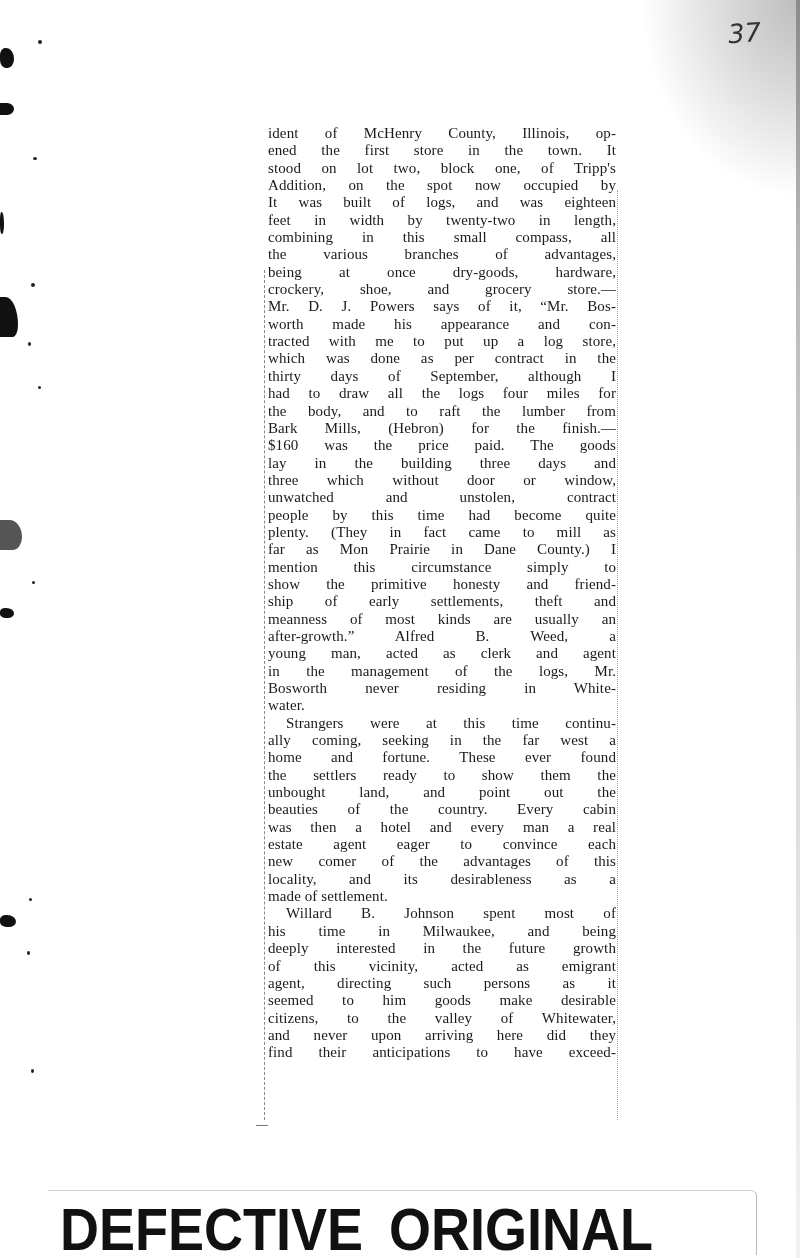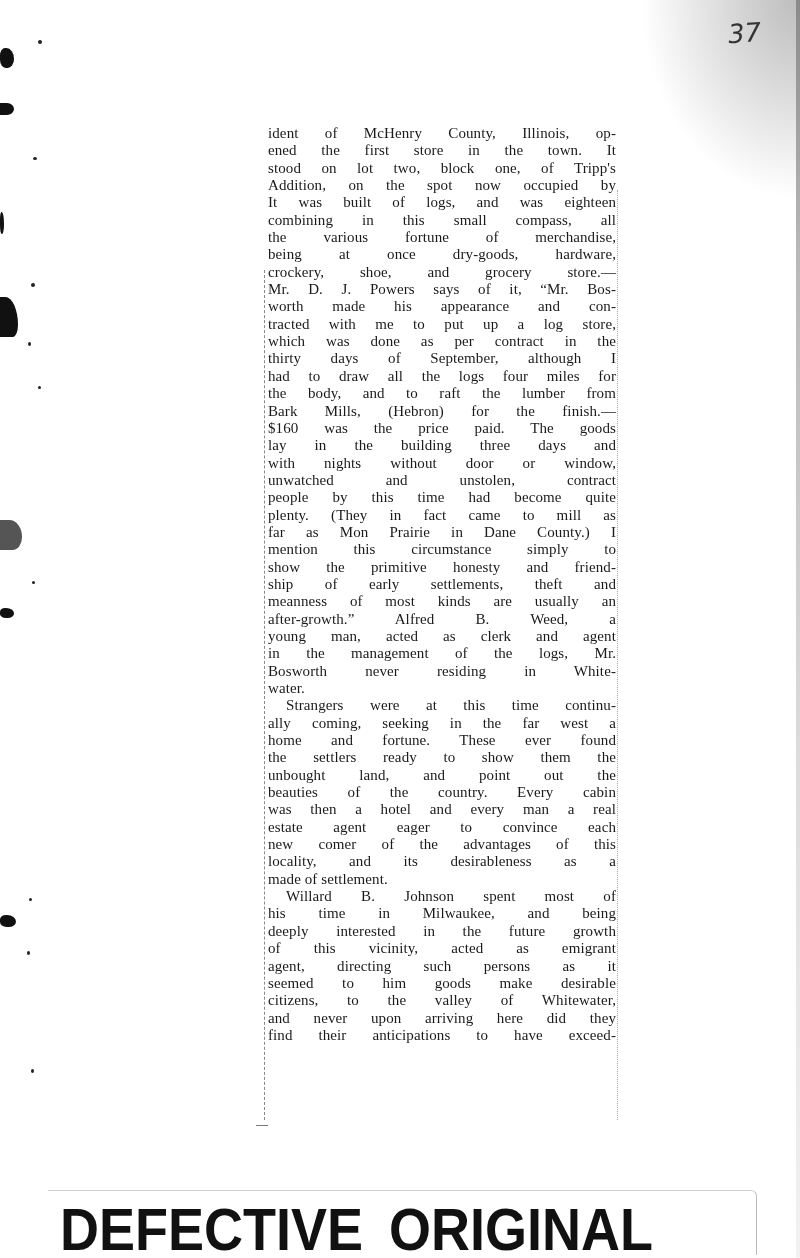--- a/index.html
+++ b/index.html
@@ -89,35 +89,36 @@
 
 <div class="col-border-left"></div>
 <div class="col-border-right"></div>
 
 <div class="column">
   <div class="line">ident of McHenry County, Illinois, op-</div>
   <div class="line">ened the first store in the town. It</div>
   <div class="line">stood on lot two, block one, of Tripp's</div>
   <div class="line">Addition, on the spot now occupied by</div>
   <div class="line">It was built of logs, and was eighteen</div>
+  <div class="line">feet in width by twenty-two in length,</div>
   <div class="line">combining in this small compass, all</div>
-  <div class="line">the various fortune of merchandise,</div>
+  <div class="line">the various branches of advantages,</div>
   <div class="line">being at once dry-goods, hardware,</div>
   <div class="line">crockery, shoe, and grocery store.—</div>
   <div class="line">Mr. D. J. Powers says of it, “Mr. Bos-</div>
   <div class="line">worth made his appearance and con-</div>
   <div class="line">tracted with me to put up a log store,</div>
   <div class="line">which was done as per contract in the</div>
   <div class="line">thirty days of September, although I</div>
   <div class="line">had to draw all the logs four miles for</div>
   <div class="line">the body, and to raft the lumber from</div>
   <div class="line">Bark Mills, (Hebron) for the finish.—</div>
   <div class="line">$160 was the price paid. The goods</div>
   <div class="line">lay in the building three days and</div>
-  <div class="line">with nights without door or window,</div>
+  <div class="line">three which without door or window,</div>
   <div class="line">unwatched and unstolen, contract</div>
   <div class="line">people by this time had become quite</div>
   <div class="line">plenty. (They in fact came to mill as</div>
   <div class="line">far as Mon Prairie in Dane County.) I</div>
   <div class="line">mention this circumstance simply to</div>
   <div class="line">show the primitive honesty and friend-</div>
   <div class="line">ship of early settlements, theft and</div>
   <div class="line">meanness of most kinds are usually an</div>
   <div class="line">after-growth.” Alfred B. Weed, a</div>
   <div class="line">young man, acted as clerk and agent</div>

